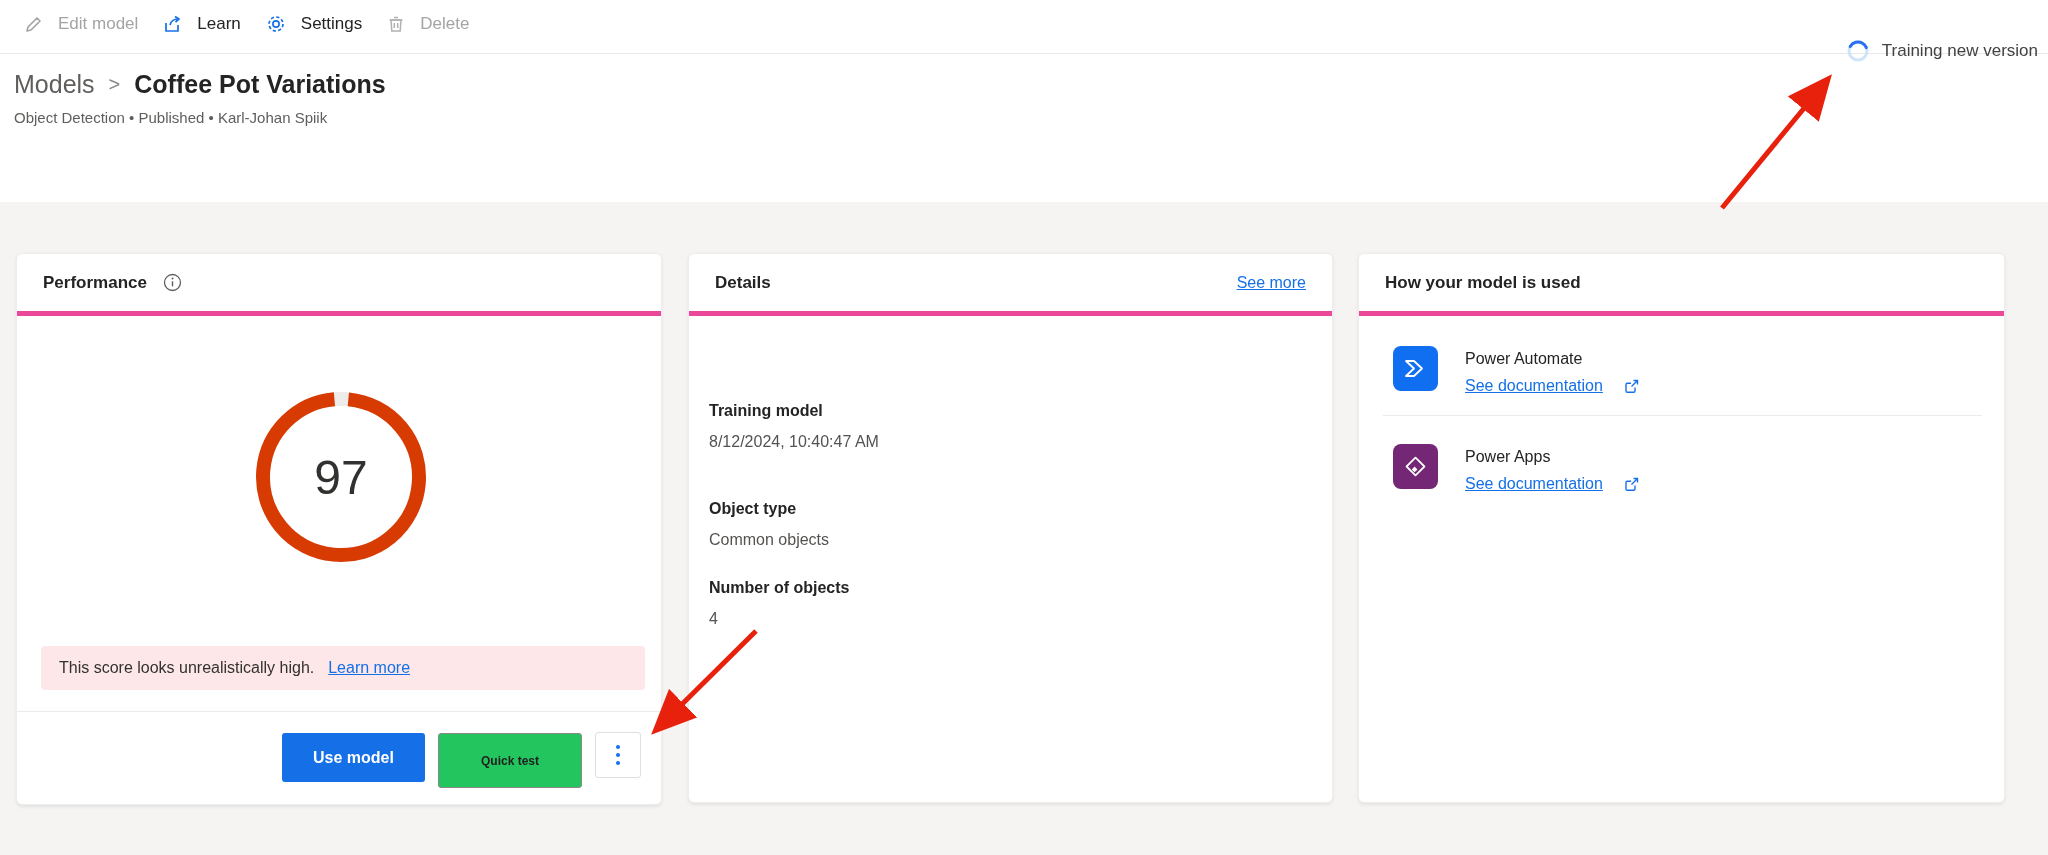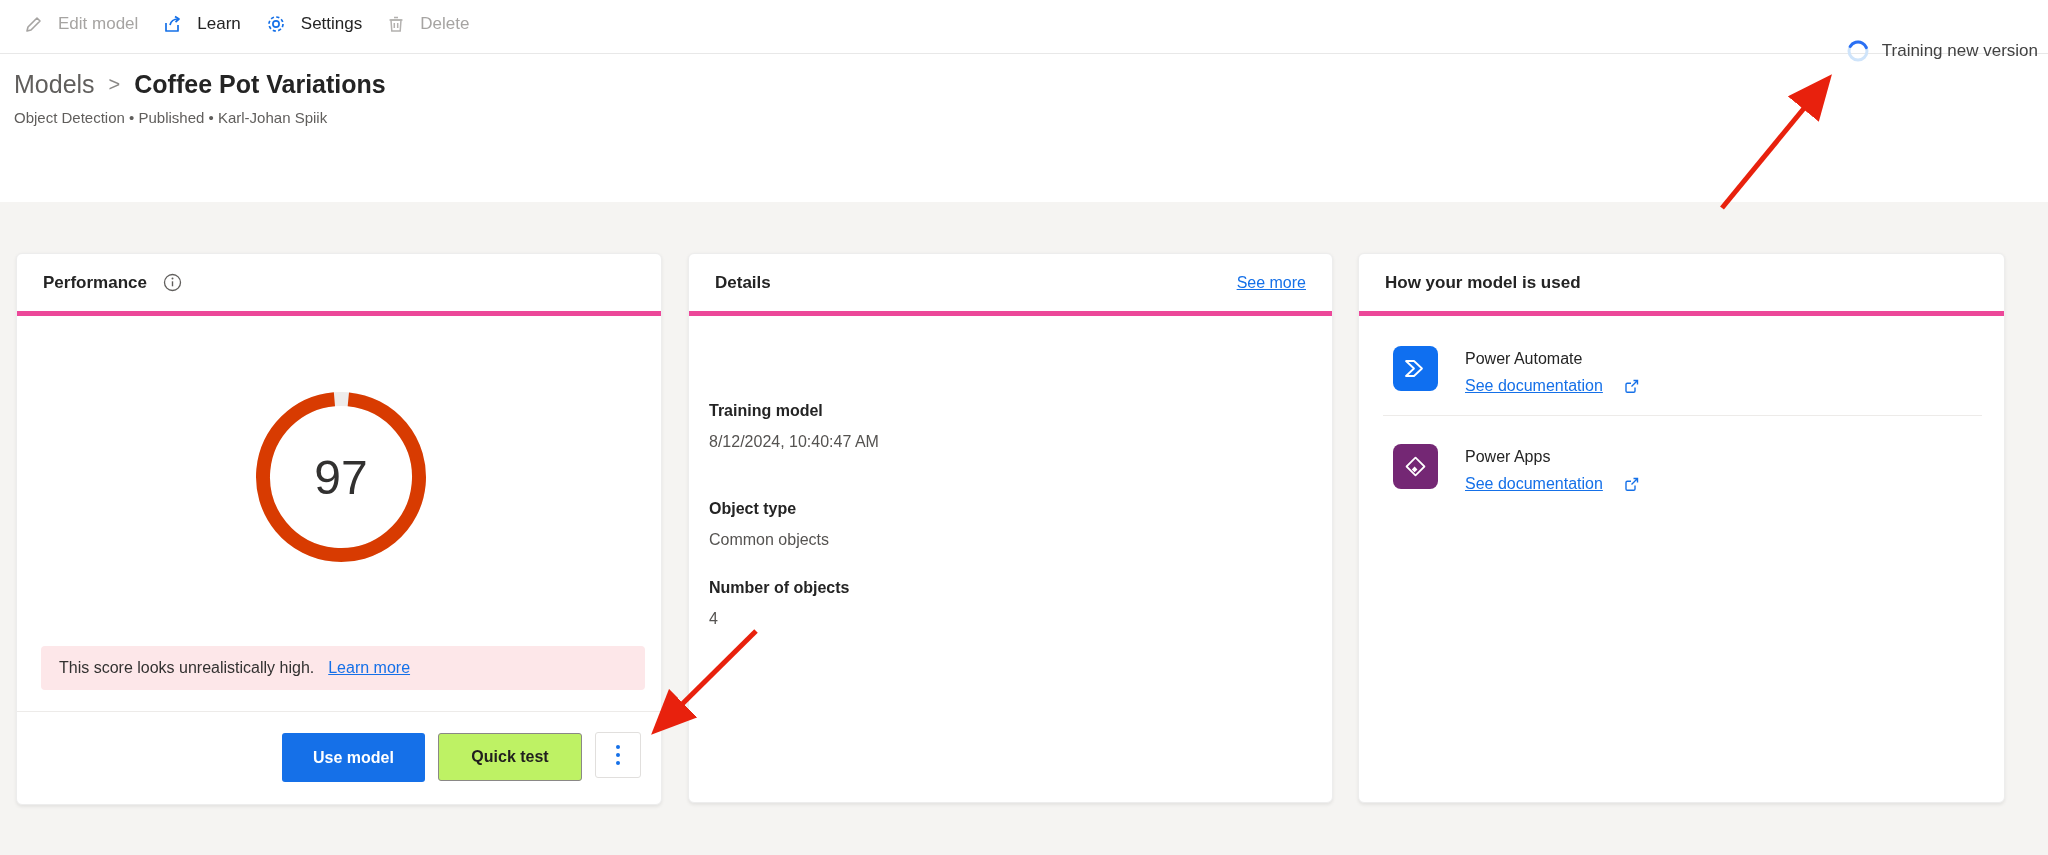--- a/index.html
+++ b/index.html
@@ -44,22 +44,22 @@
   
   .warn { position:absolute; left:24px; top:392px; width:604px; height:44px; background:#fde7e9;
           border-radius:4px; display:flex; align-items:center; padding:0 18px; gap:14px; }
   .warn-text { font-size:16px; color:#323130; }
   a.link { color:#1570e8; text-decoration:underline; cursor:pointer; font-size:16px; }
 
   .btn-divider { position:absolute; left:0; top:457px; width:644px; height:1px; background:#edebe9; }
   .btn-primary { position:absolute; left:265px; top:479px; width:143px; height:49px; background:#1570e8;
                  color:#fff; font-size:16px; font-weight:700; border:none; border-radius:3px; cursor:pointer;
                  font-family:"Liberation Sans", sans-serif; }
-  .btn-default { position:absolute; left:421px; top:479px; width:144px; height:48px; background:#bef264;
-                 color:#201f1e; font-size:16px; font-weight:700; border:1px solid #8a8886; border-radius:3px;
+  .btn-default { position:absolute; left:421px; top:479px; width:144px; height:55px; background:#22c55e;
+                 color:#201f1e; font-size:12px; font-weight:700; border:1px solid #8a8886; border-radius:3px;
                  cursor:pointer; font-family:"Liberation Sans", sans-serif; }
   .btn-kebab { position:absolute; left:578px; top:478px; width:46px; height:46px; background:#fff;
                border:1px solid #e1dfdd; border-radius:3px; cursor:pointer; display:flex; flex-direction:column;
                align-items:center; justify-content:center; gap:4px; }
   .btn-kebab .dot { width:4px; height:4px; border-radius:50%; background:#1570e8; }
 
   
   .field { position:absolute; left:20px; }
   .field .f-label { font-size:16px; font-weight:700; color:#242424; }
   .field .f-value { font-size:16px; color:#555351; margin-top:13px; }

